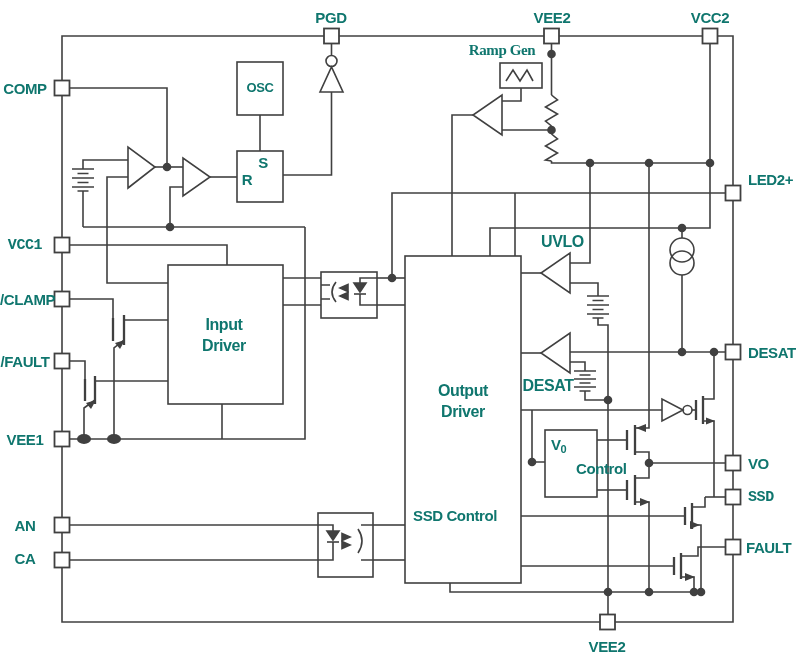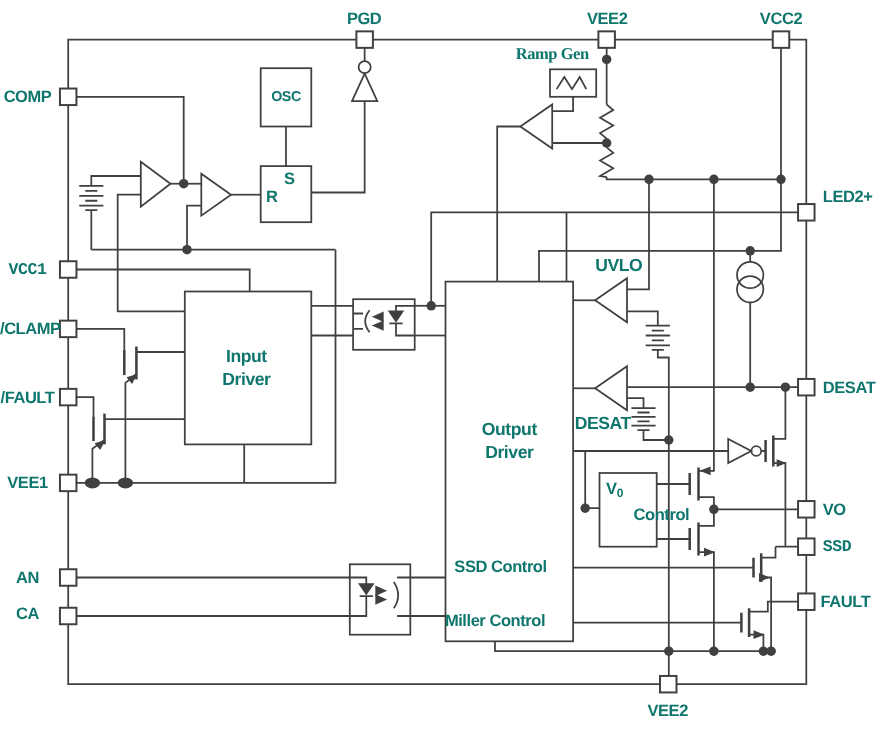--- a/index.html
+++ b/index.html
@@ -261,14 +261,13 @@
   <div>Driver</div>
 </div>
 
 <div class="lbl ctr blk" style="left:557px;top:233px;padding-left:11px;">UVLO</div>
 <div class="lbl ctr blk" style="left:548px;top:377px;">DESAT</div>
 
 <div class="lbl" style="left:551px;top:436px;"><span>V</span><span class="sub">0</span></div>
 <div class="lbl" style="left:548px;top:460px;margin-left:28px;">Control</div>
 
 <div class="lbl rt" style="left:395px;width:120px;top:507px;">SSD Control</div>
-<div class="lbl rt" style="left:385px;width:130px;top:556px;">Miller Control</div>
 </div>
 
 </body></html>

